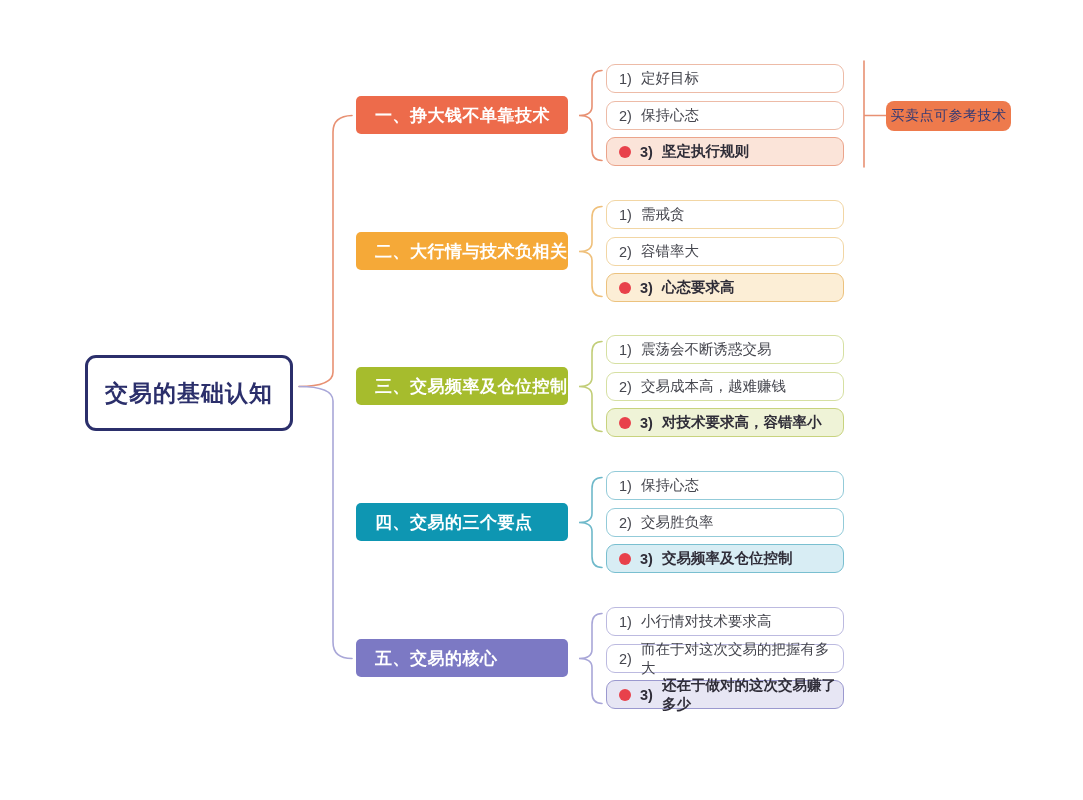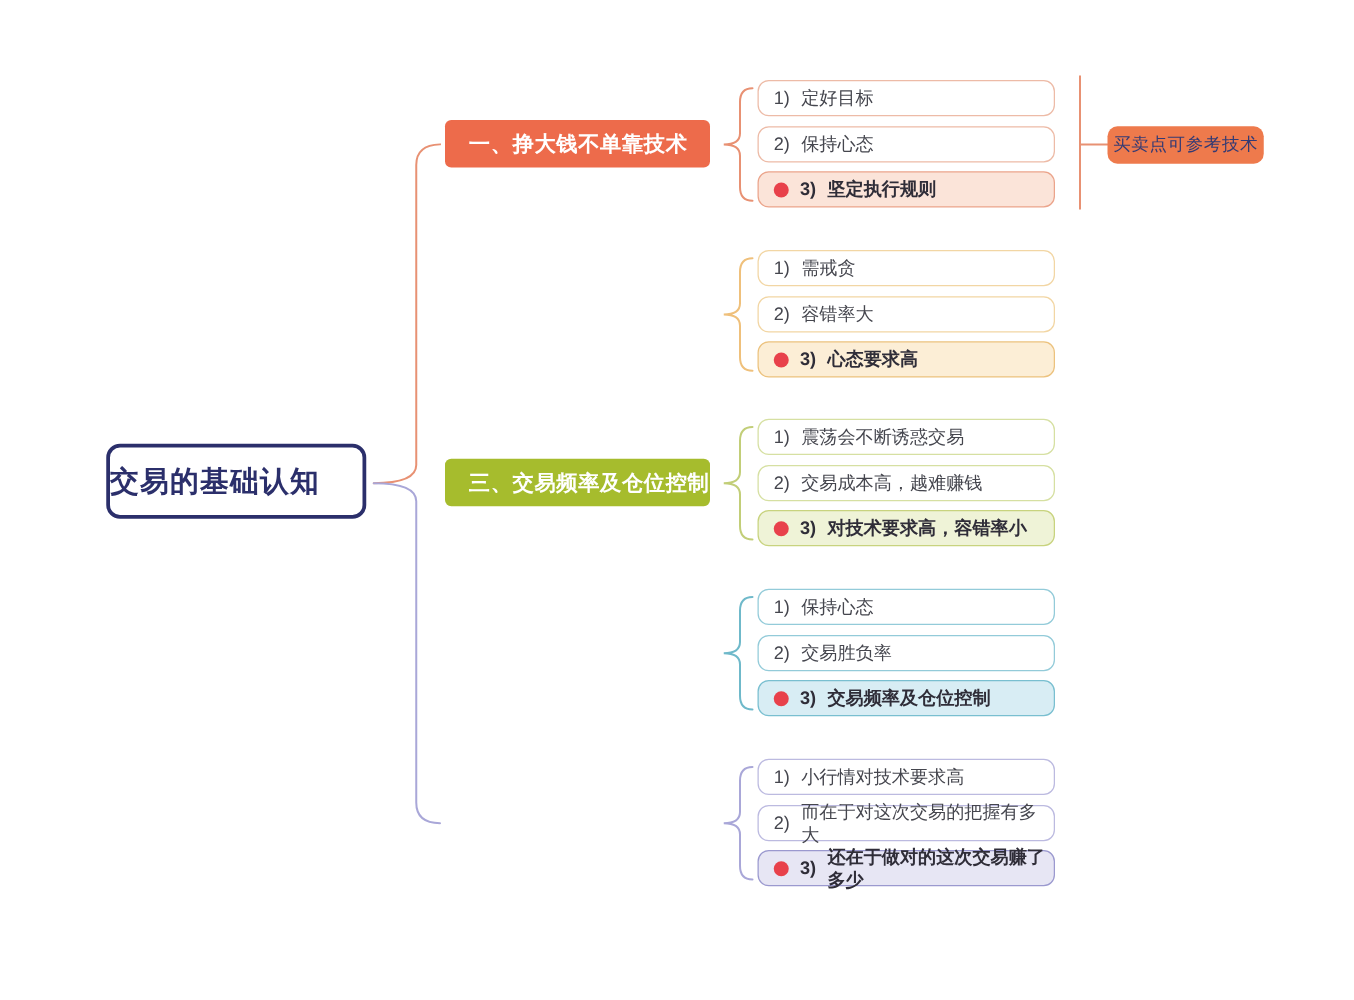--- a/index.html
+++ b/index.html
@@ -6,22 +6,22 @@
   .canvas{
     position:relative;width:1083px;height:800px;background:#ffffff;
     font-family:"Liberation Sans","DejaVu Sans",sans-serif;overflow:hidden;
   }
   svg.links{position:absolute;left:0;top:0;width:1083px;height:800px;}
   svg.links path{fill:none;stroke-width:1.6;stroke-linecap:round;}
 
   .node{position:absolute;display:flex;align-items:center;box-sizing:border-box;}
 
   .root-node{
-    left:85px;top:355px;width:208px;height:60px;
-    background:#ffffff;
+    left:85px;top:355px;width:208px;height:76px;
+    justify-content:center;background:#ffffff;
     border:3px solid var(--rootColor);border-radius:11px;
     color:var(--rootColor);font-size:23px;font-weight:bold;letter-spacing:1px;
   }
 
   .branch-node{
     left:356px;width:212px;height:38px;
     border-radius:5px;padding-left:19px;
     background:var(--main);color:#ffffff;font-size:17px;font-weight:bold;
     letter-spacing:0.5px;
   }
@@ -86,20 +86,23 @@
   </div>
   <div class="node child-node hl t1" style="top:137px">
     <span class="dot"></span>
     <span class="num">3)</span>
     <span>坚定执行规则</span>
   </div>
   <div class="node note-node">
     <span>买卖点可参考技术</span>
   </div>
 
+  <div class="node branch-node t2" style="top:232px">
+    <span>二、大行情与技术负相关</span>
+  </div>
   <div class="node child-node t2" style="top:200px">
     <span class="num">1)</span>
     <span>需戒贪</span>
   </div>
   <div class="node child-node t2" style="top:237px">
     <span class="num">2)</span>
     <span>容错率大</span>
   </div>
   <div class="node child-node hl t2" style="top:273px">
     <span class="dot"></span>
@@ -117,34 +120,40 @@
   <div class="node child-node t3" style="top:372px">
     <span class="num">2)</span>
     <span>交易成本高，越难赚钱</span>
   </div>
   <div class="node child-node hl t3" style="top:408px">
     <span class="dot"></span>
     <span class="num">3)</span>
     <span>对技术要求高，容错率小</span>
   </div>
 
+  <div class="node branch-node t4" style="top:503px">
+    <span>四、交易的三个要点</span>
+  </div>
   <div class="node child-node t4" style="top:471px">
     <span class="num">1)</span>
     <span>保持心态</span>
   </div>
   <div class="node child-node t4" style="top:508px">
     <span class="num">2)</span>
     <span>交易胜负率</span>
   </div>
   <div class="node child-node hl t4" style="top:544px">
     <span class="dot"></span>
     <span class="num">3)</span>
     <span>交易频率及仓位控制</span>
   </div>
 
+  <div class="node branch-node t5" style="top:639px">
+    <span>五、交易的核心</span>
+  </div>
   <div class="node child-node t5" style="top:607px">
     <span class="num">1)</span>
     <span>小行情对技术要求高</span>
   </div>
   <div class="node child-node t5" style="top:644px">
     <span class="num">2)</span>
     <span>而在于对这次交易的把握有多大</span>
   </div>
   <div class="node child-node hl t5" style="top:680px">
     <span class="dot"></span>

